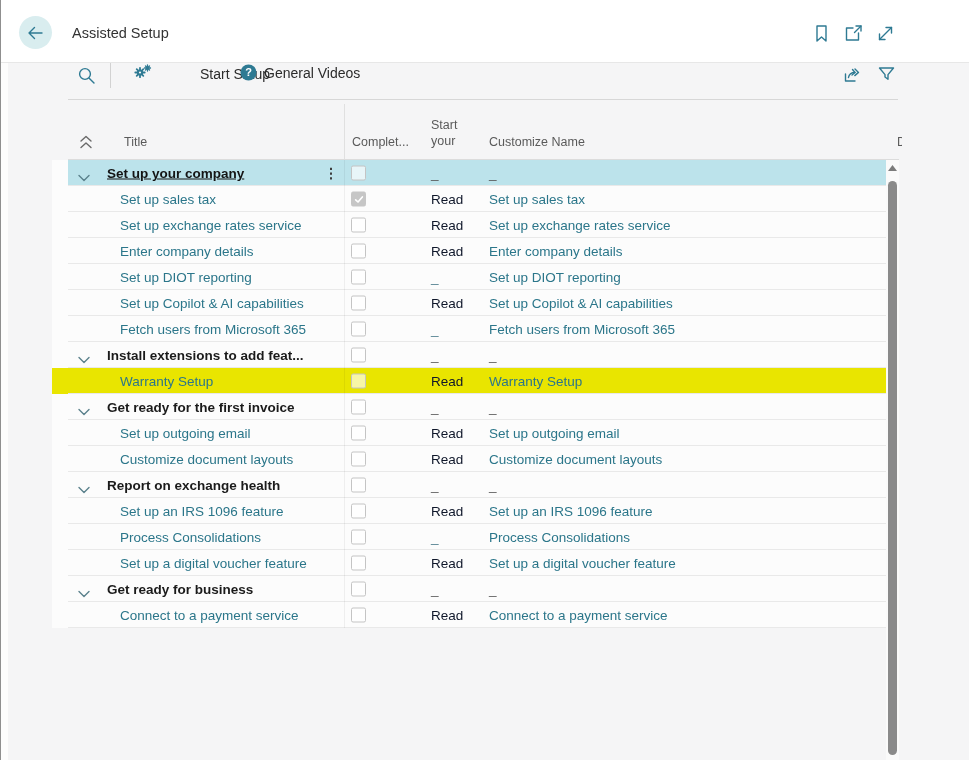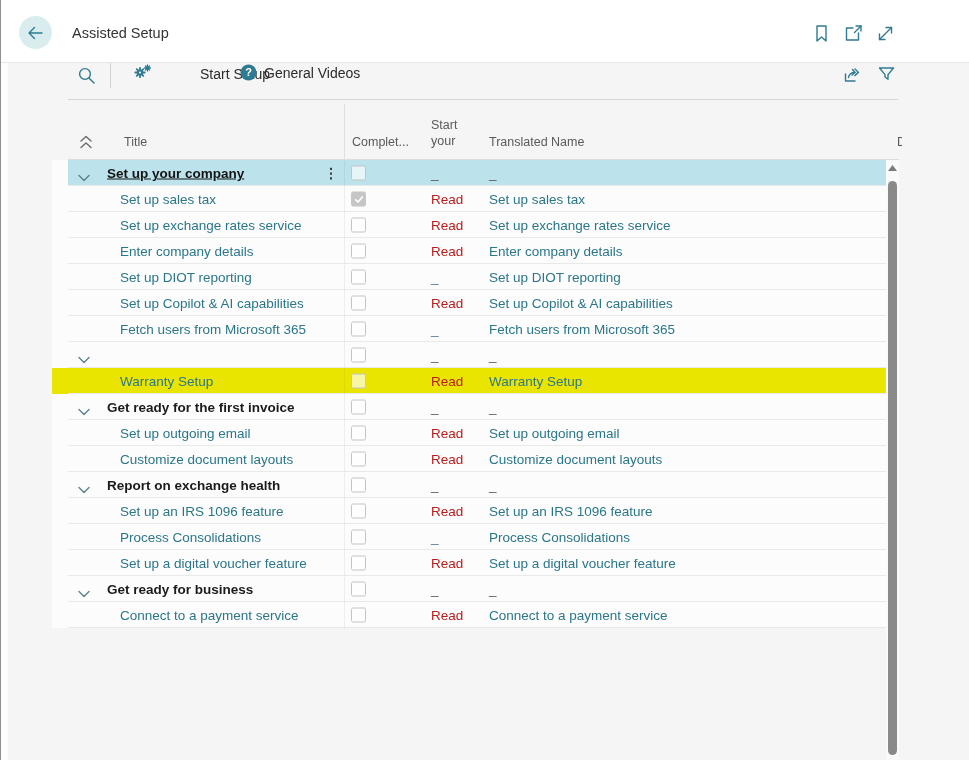--- a/index.html
+++ b/index.html
@@ -47,21 +47,21 @@
   .row>*{position:absolute;z-index:2;}
   .chev{left:26px;top:14px;}
   .rtitle{left:68px;top:50%;transform:translateY(-50%);font-size:13.5px;color:#2b768a;white-space:nowrap;}
   .row.group .rtitle{left:55px;color:#1b1b1b;font-weight:bold;}
   .row.selected .rtitle{color:#141414;text-decoration:underline;}
   .menu{left:272px;top:50%;transform:translateY(-50%);color:#3d3d3d;font-size:14px;font-weight:bold;letter-spacing:0;}
   .colline{left:292px;top:0;bottom:0;width:1px;background:rgba(0,0,0,0.055);}
   .cb{left:299px;top:50%;transform:translateY(-50%);width:13px;height:13px;border:1px solid #c4c4c4;border-radius:2px;background:rgba(255,255,255,0.65);display:flex;align-items:center;justify-content:center;}
   .cb.checked{background:#c6c6c6;border-color:#c6c6c6;}
   .cb svg{fill:none;stroke:#ffffff;stroke-width:2;stroke-linecap:round;stroke-linejoin:round;}
-  .learn{left:379px;top:50%;transform:translateY(-50%);font-size:13.5px;color:#b91c1c;}
+  .learn{left:379px;top:50%;transform:translateY(-50%);font-size:13.5px;color:#0f172a;}
   .trans{left:437px;top:50%;transform:translateY(-50%);font-size:13.5px;color:#2b768a;white-space:nowrap;}
   .dash{color:#4a7a8a;}
   .row.group .dash{color:#565656;}
   svg.chevstroke{fill:none;stroke:#5b818c;stroke-width:1.4;stroke-linecap:round;stroke-linejoin:round;}
 
   
   .vscroll{position:absolute;left:886px;top:160px;width:13px;height:600px;background:#fafafa;z-index:20;}
   .vthumb{position:absolute;left:2px;top:21px;width:9px;height:574px;border-radius:4.5px;background:#8a8a8a;cursor:grab;}
   .varrow{position:absolute;left:2px;top:5px;cursor:pointer;}
 </style>
@@ -136,21 +136,21 @@
   </div>
 
   <div class="ghead">
     <svg class="gh-collapse chevstroke" width="14" height="14" viewBox="0 0 14 14" style="stroke:#6a6a6a;">
         <polyline points="2,6 7,1.5 12,6"></polyline>
         <polyline points="2,12.5 7,8 12,12.5"></polyline>
       </svg>
     <span class="gh-title">Title</span>
     <span class="gh-completed">Complet...</span>
     <span class="gh-learn"><span>Start</span><br><span>your</span></span>
-    <span class="gh-translated">Translated Name</span>
+    <span class="gh-translated">Customize Name</span>
     <span class="gh-partial">D</span>
     <span class="colline"></span>
   </div>
 
   <div class="rows" id="rows">
       <div class="row group selected">
         <svg class="chev chevstroke" width="12" height="8" viewBox="0 0 12 8">
           <polyline points="1,1.5 6,6.5 11,1.5"></polyline>
         </svg>
         <span class="rtitle">Set up your company</span>
@@ -203,20 +203,21 @@
         <span class="rtitle">Fetch users from Microsoft 365</span>
         <span class="colline"></span>
         <span class="cb"></span>
         <span class="learn dash">_</span>
         <span class="trans">Fetch users from Microsoft 365</span>
       </div>
       <div class="row group">
         <svg class="chev chevstroke" width="12" height="8" viewBox="0 0 12 8">
           <polyline points="1,1.5 6,6.5 11,1.5"></polyline>
         </svg>
+        <span class="rtitle">Install extensions to add feat...</span>
         <span class="colline"></span>
         <span class="cb"></span>
         <span class="learn dash">_</span>
         <span class="trans dash">_</span>
       </div>
       <div class="row item attention">
         <span class="rtitle">Warranty Setup</span>
         <span class="colline"></span>
         <span class="cb"></span>
         <span class="learn link">Read</span>

